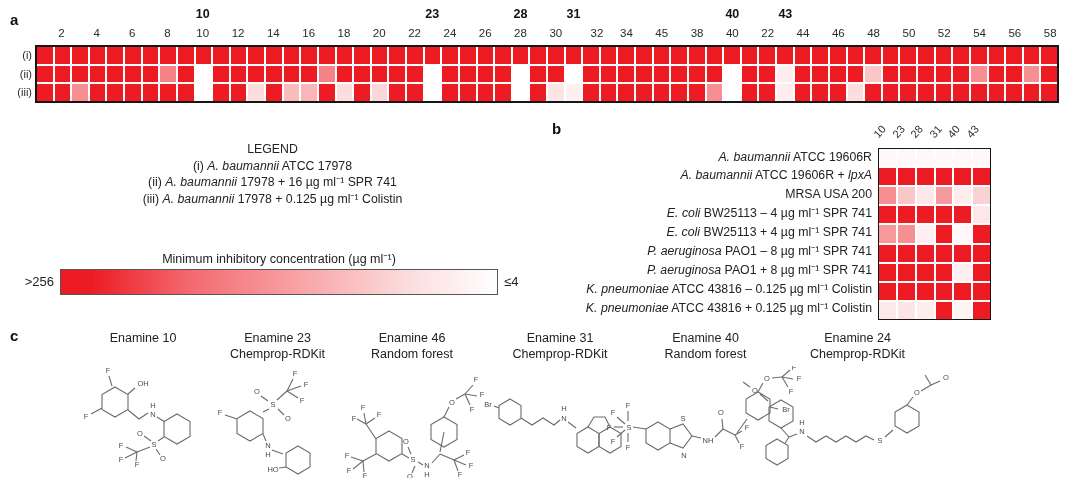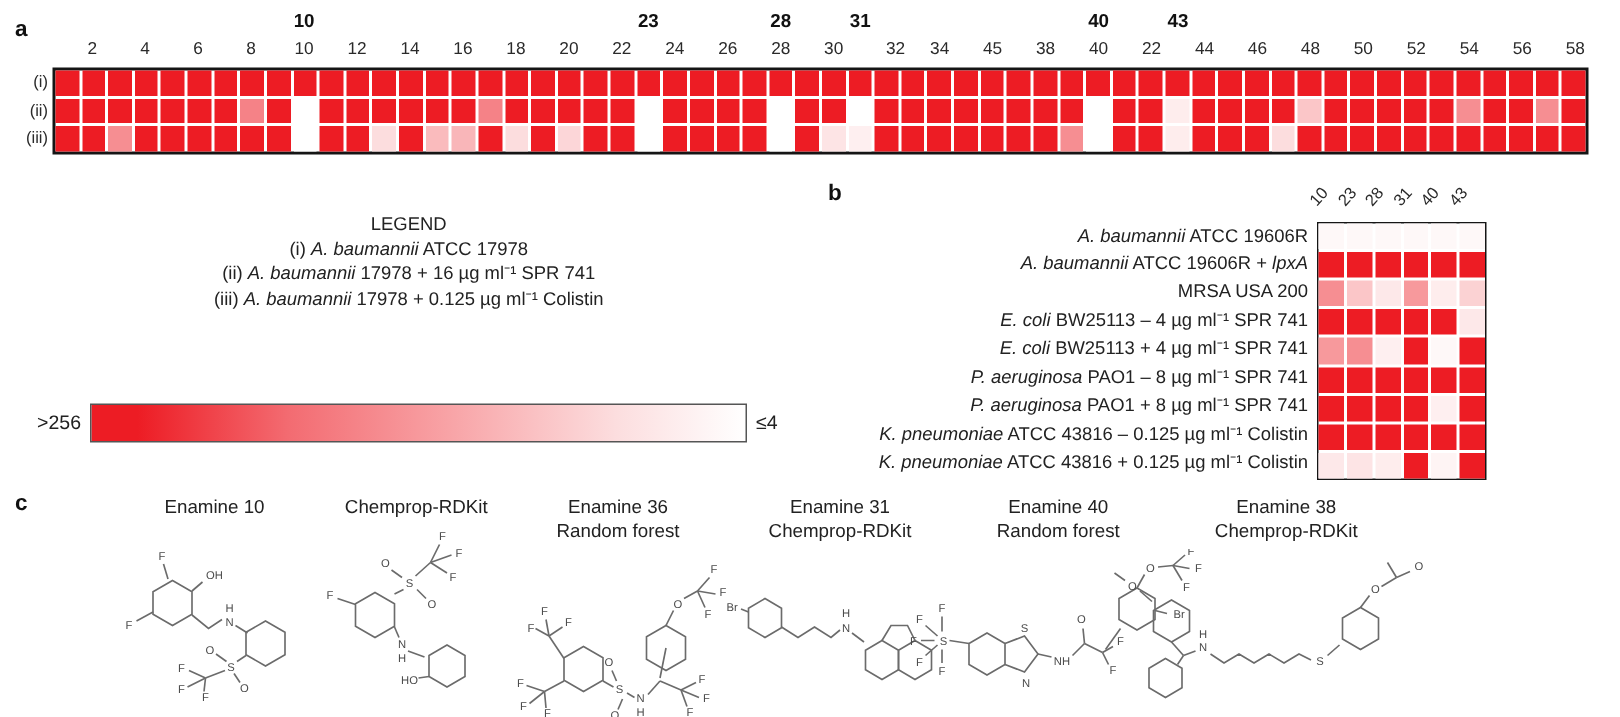--- a/index.html
+++ b/index.html
@@ -259,20 +259,21 @@
 
   <div id="legend-block">
     <div id="legend-title">LEGEND</div>
     <div id="legend-lines">
         <div><span>(i) </span><span style="font-style: italic;">A. baumannii</span><span> ATCC 17978</span></div>
         <div><span>(ii) </span><span style="font-style: italic;">A. baumannii</span><span> 17978 + 16 µg ml⁻¹ SPR 741</span></div>
         <div><span>(iii) </span><span style="font-style: italic;">A. baumannii</span><span> 17978 + 0.125 µg ml⁻¹ Colistin</span></div>
       </div>
   </div>
 
+  <div id="cb-title">Minimum inhibitory concentration (µg ml⁻¹)</div>
   <div id="cb-left">&gt;256</div>
   <div id="colorbar" style="background: linear-gradient(to right, rgb(237, 28, 36) 0%, rgb(237, 28, 36) 7%, rgb(243, 107, 113) 30%, rgb(248, 164, 167) 55%, rgb(252, 221, 222) 80%, rgb(255, 255, 255) 100%);"></div>
   <div id="cb-right">≤4</div>
 
   <div class="plabel" style="left:552px;top:120px">b</div>
   <div id="pb-headers">
       <span class="pbhdr" style="left: 880px; top: 128px;">10</span>
       <span class="pbhdr" style="left: 898.6px; top: 128px;">23</span>
       <span class="pbhdr" style="left: 917.2px; top: 128px;">28</span>
       <span class="pbhdr" style="left: 935.8px; top: 128px;">31</span>
@@ -376,20 +377,21 @@
       <text class="atom" x="81" y="97">S</text>
       <text class="atom" x="67" y="86">O</text>
       <text class="atom" x="90" y="111">O</text>
       <text class="atom" x="48" y="98">F</text>
       <text class="atom" x="48" y="112">F</text>
       <text class="atom" x="64" y="117">F</text>
     </svg>
   </div>
 
   <div class="mol" style="left:210px;top:330px;width:135px">
+    <div class="mol-name">Enamine 23</div>
     <div class="mol-model">Chemprop-RDKit</div>
     <svg width="135" height="116" viewBox="0 0 135 116">
       <g class="bond">
         <polygon points="40,45 53,52.5 53,67.5 40,75 27,67.5 27,52.5"></polygon>
         <line x1="27" y1="53" x2="15" y2="49"></line>
           <line x1="53" y1="46" x2="59" y2="43"></line>
         <line x1="58" y1="35" x2="51" y2="30"></line>
           <line x1="68" y1="43" x2="74" y2="49"></line>
         <line x1="67" y1="34" x2="77" y2="25"></line>
         <line x1="77" y1="25" x2="83" y2="13"></line>
@@ -407,21 +409,21 @@
       <text class="atom" x="85" y="10">F</text>
       <text class="atom" x="96" y="21">F</text>
       <text class="atom" x="92" y="37">F</text>
       <text class="atom" x="58" y="82">N</text>
       <text class="atom" x="58" y="91">H</text>
       <text class="atom" x="63" y="106">HO</text>
     </svg>
   </div>
 
   <div class="mol" style="left:337px;top:330px;width:150px">
-    <div class="mol-name">Enamine 36</div>
+    <div class="mol-name">Enamine 46</div>
     <div class="mol-model">Random forest</div>
     <svg width="152" height="118" viewBox="0 0 152 118">
       <g class="bond">
         <polygon points="52,65 65,72.5 65,87.5 52,95 39,87.5 39,72.5"></polygon>
         <line x1="39" y1="73" x2="29" y2="58"></line>
         <line x1="29" y1="58" x2="20" y2="53"></line>
           <line x1="29" y1="58" x2="27" y2="47"></line>
           <line x1="29" y1="58" x2="38" y2="52"></line>
         <line x1="39" y1="88" x2="26" y2="95"></line>
         <line x1="26" y1="95" x2="14" y2="91"></line>
@@ -526,21 +528,21 @@
       <text class="atom" x="144" y="83">F</text>
       <text class="atom" x="169" y="15">O</text>
       <text class="atom" x="196" y="4">F</text>
       <text class="atom" x="201" y="15">F</text>
       <text class="atom" x="193" y="28">F</text>
       <text class="atom" x="188" y="46">Br</text>
     </svg>
   </div>
 
   <div class="mol" style="left:735px;top:330px;width:245px">
-    <div class="mol-name">Enamine 38</div>
+    <div class="mol-name">Enamine 24</div>
     <div class="mol-model">Chemprop-RDKit</div>
     <svg width="245" height="100" viewBox="0 0 245 100">
       <g class="bond">
         <line x1="8" y1="16" x2="15" y2="21"></line>
           <line x1="25" y1="28" x2="33" y2="35"></line>
         <polygon points="46,34 58,41 58,55 46,62 34,55 34,41"></polygon>
         <line x1="46" y1="62" x2="54" y2="71"></line>
         <polygon points="42,73 53,79.5 53,92.5 42,99 31,92.5 31,79.5"></polygon>
         <line x1="54" y1="71" x2="50" y2="77"></line>
           <line x1="54" y1="71" x2="62" y2="68"></line>

